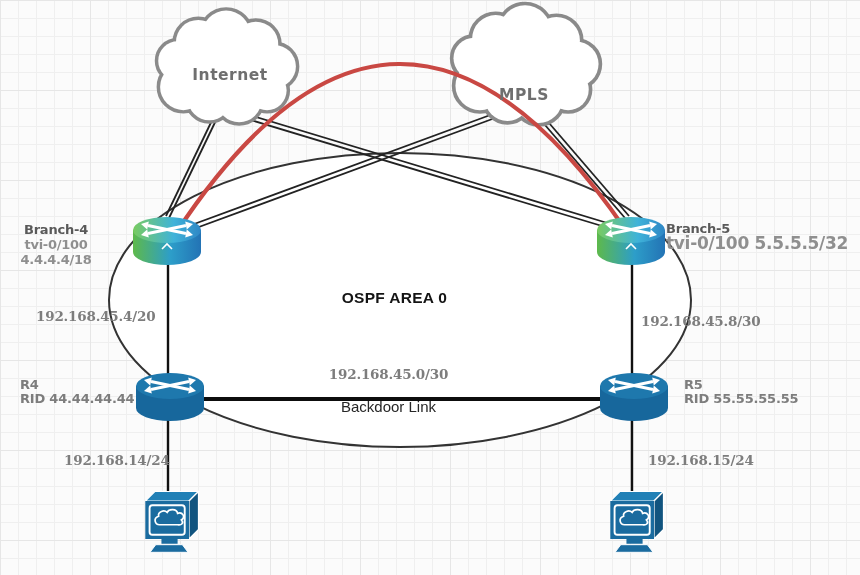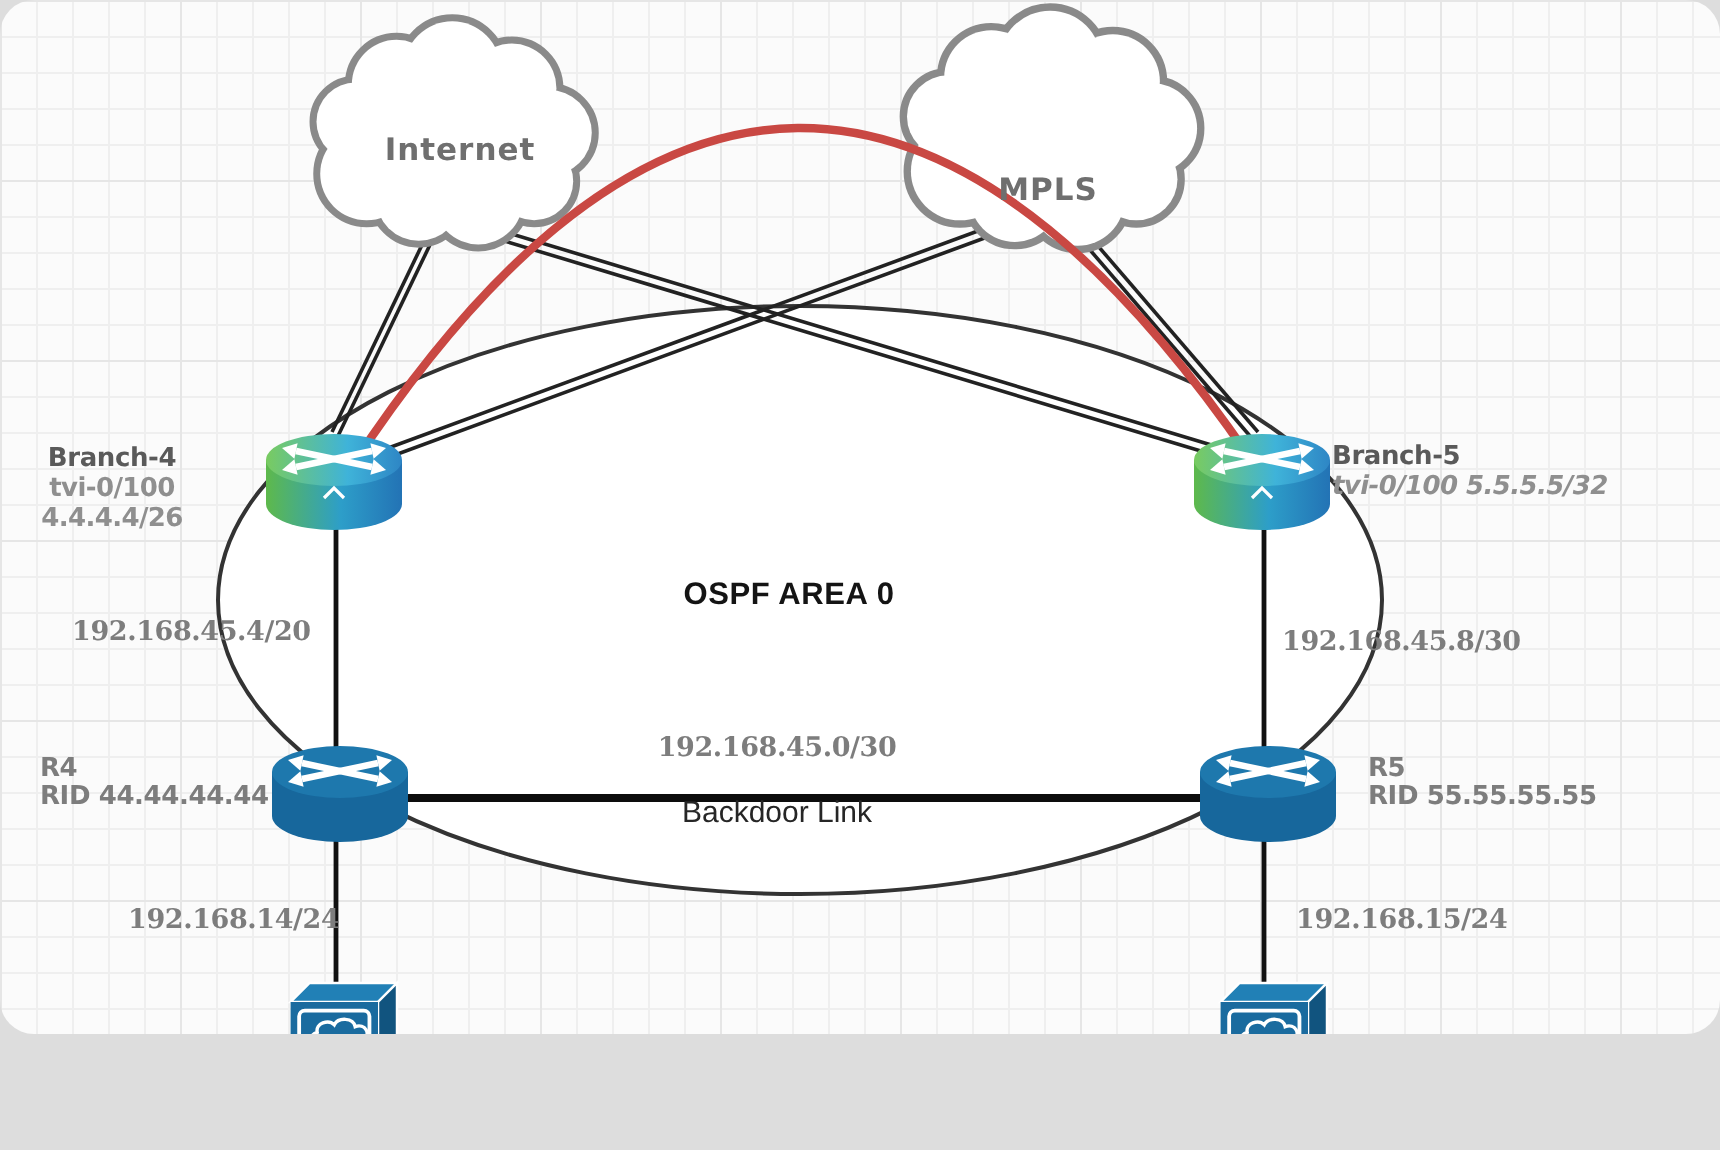--- a/index.html
+++ b/index.html
@@ -1,26 +1,25 @@
 <!DOCTYPE html>
 <html><head>
 <meta charset="utf-8">
 <style>
   html,body{margin:0;padding:0;background:#ddd;}
   .stage{
-    position:relative;width:860px;height:517px;overflow:hidden;
+    position:relative;width:860px;height:575px;overflow:hidden;
     background-color:#fbfbfb;
     background-image:
       linear-gradient(#e6e6e6 1px, transparent 1px),
       linear-gradient(90deg,#e6e6e6 1px, transparent 1px),
       linear-gradient(#efefef 1px, transparent 1px),
       linear-gradient(90deg,#efefef 1px, transparent 1px);
     background-size:90px 90px,90px 90px,18px 18px,18px 18px;
     font-family:"DejaVu Sans",sans-serif;
-    border-radius:17px;
   }
   svg.diagram{position:absolute;left:0;top:0;}
   .lbl{position:absolute;white-space:nowrap;line-height:15px;}
   .gray-ip{font-family:"DejaVu Serif",serif;font-weight:bold;color:#7d7d7d;font-size:13.5px;letter-spacing:-0.2px;}
   .node-name{color:#5a5a5a;font-weight:bold;font-size:13px;letter-spacing:-0.2px;}
   .node-sub{color:#8f8f8f;font-weight:bold;font-size:13px;letter-spacing:-0.3px;}
   .rid{color:#7d7d7d;font-weight:bold;font-size:13px;letter-spacing:-0.2px;}
   .cloud-label{color:#6f6f6f;font-weight:bold;font-size:15.5px;letter-spacing:0.5px;text-align:center;}
   .ospf{font-family:"Liberation Sans",sans-serif;font-weight:bold;color:#141414;font-size:15.5px;text-align:center;letter-spacing:0.3px;}
   .backdoor{font-family:"Liberation Sans",sans-serif;color:#262626;font-size:15px;text-align:center;}
@@ -163,26 +162,26 @@
     </g>
   </svg>
 
   <div class="lbl cloud-label" style="left:178px;top:68px;width:104px;">Internet</div>
   <div class="lbl cloud-label" style="left:472px;top:64px;width:104px;margin-top:24px;">MPLS</div>
 
 
   <div class="lbl center" style="left:6px;top:222px;width:100px;">
     <div class="node-name">Branch-4</div>
     <div class="node-sub">tvi-0/100</div>
-    <div class="node-sub">4.4.4.4/26</div>
+    <div class="node-sub">4.4.4.4/18</div>
   </div>
 
   <div class="lbl" style="left:666px;top:221px;">
     <div class="node-name">Branch-5</div>
-    <div class="node-sub" style="font-size:13px;font-style:italic;">tvi-0/100 5.5.5.5/32</div>
+    <div class="node-sub" style="font-size:17px;">tvi-0/100 5.5.5.5/32</div>
   </div>
 
   <div class="lbl gray-ip" style="left:36px;top:309px;">192.168.45.4/20</div>
   <div class="lbl gray-ip" style="left:641px;top:314px;">192.168.45.8/30</div>
 
   <div class="lbl" style="left:20px;top:378px;line-height:14px;">
     <div class="rid">R4</div>
     <div class="rid">RID 44.44.44.44</div>
   </div>
 

